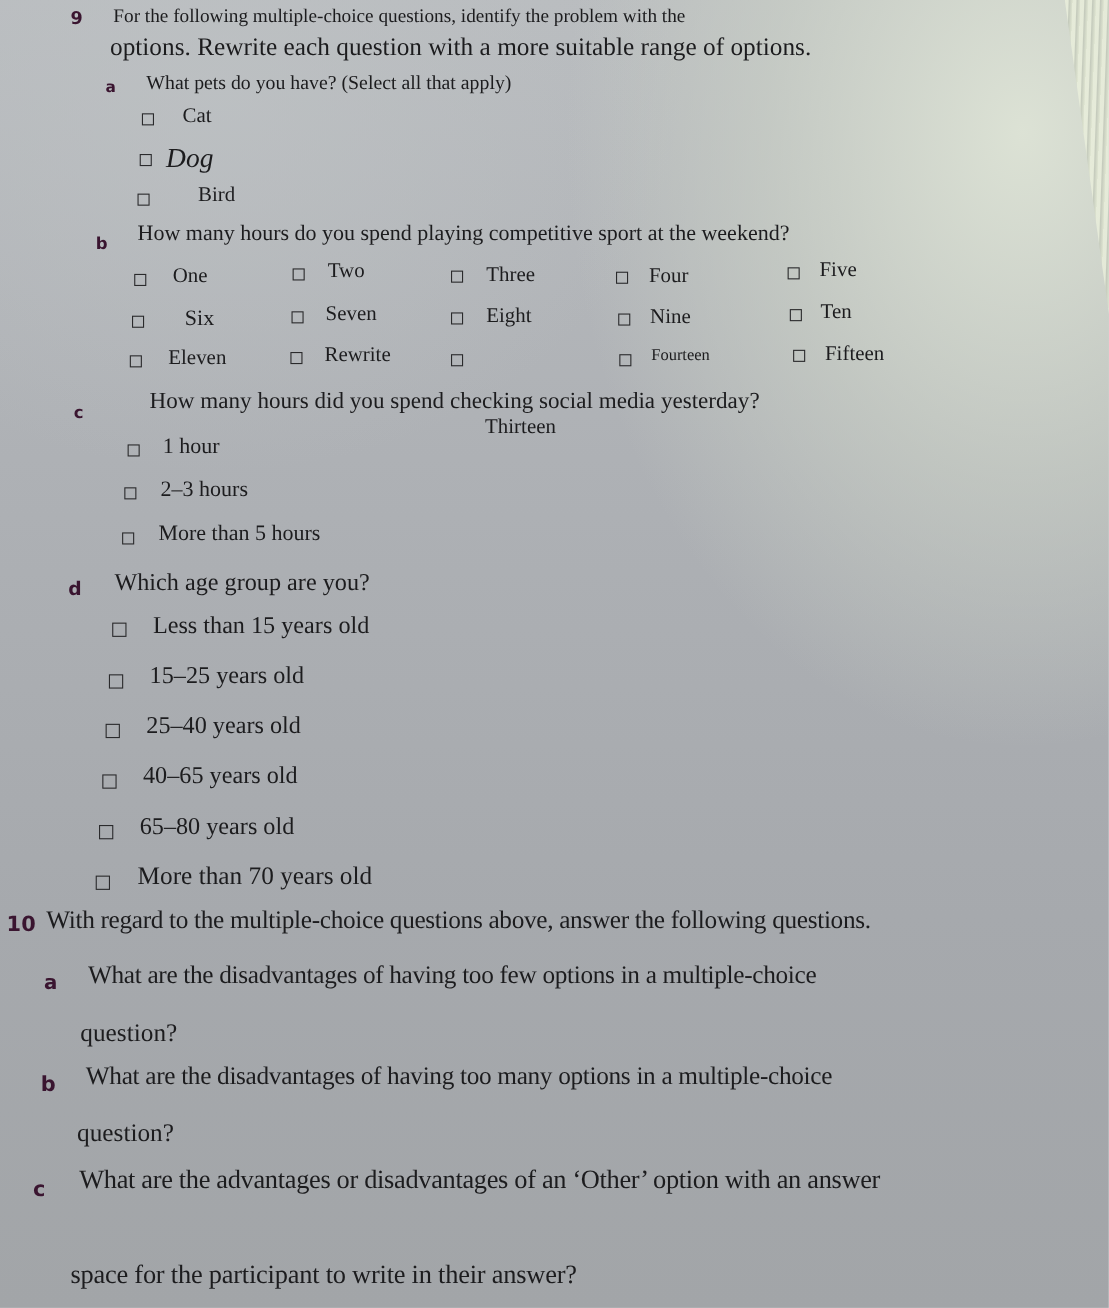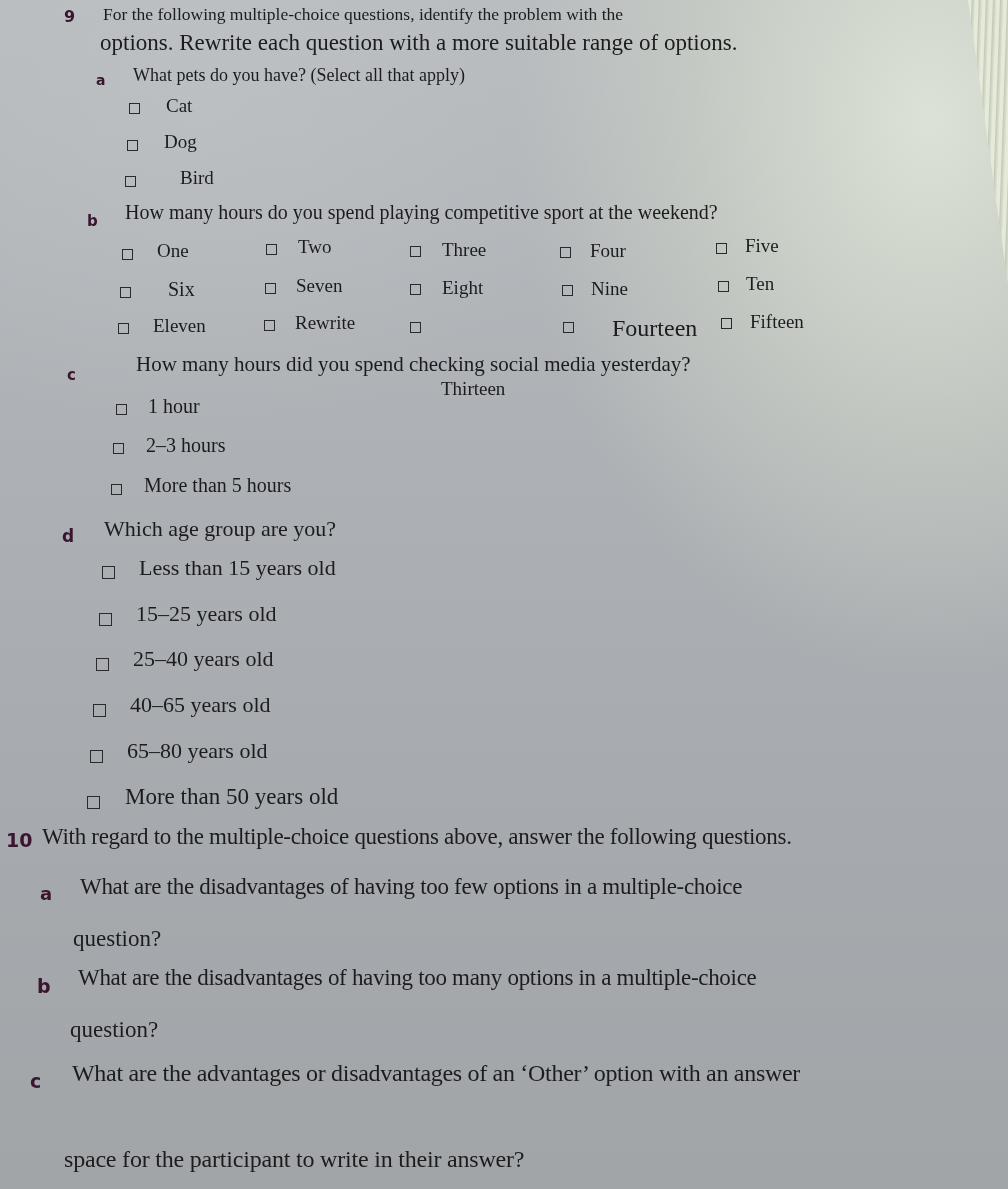--- a/index.html
+++ b/index.html
@@ -36,21 +36,21 @@
   <span class="el" style="left:100px;top:30px;font-size:23px;">options. Rewrite each question with a more suitable range of options.</span>
 
   <div>
     <span class="el lbl" style="left:96px;top:72px;font-size:14px;">a</span>
     <span class="el" style="left:133px;top:65px;font-size:18px;">What pets do you have? (Select all that apply)</span>
 
     <span class="box" style="left:129px;top:103px;"></span>
     <span class="opt" style="left:166px;top:95px;font-size:19px;">Cat</span>
 
     <span class="box" style="left:127px;top:140px;"></span>
-    <span class="opt" style="left:164px;top:131px;font-size:19px;">Dog</span>
+    <span class="opt" style="left:151px;top:131px;font-size:25px;font-style:italic;">Dog</span>
 
     <span class="box" style="left:125px;top:176px;"></span>
     <span class="opt" style="left:162px;top:167px;font-size:19px;margin-left:18px;">Bird</span>
   </div>
 
   <div>
     <span class="el lbl" style="left:87px;top:212px;font-size:15px;">b</span>
     <span class="el" style="left:125px;top:201px;font-size:20px;">How many hours do you spend playing competitive sport at the weekend?</span>
 
     <span class="box" style="left:122px;top:249px;"></span>
@@ -75,21 +75,21 @@
     <span class="box" style="left:718px;top:281px;"></span>
     <span class="opt" style="left:746px;top:273px;font-size:19px;">Ten</span>
 
     <span class="box" style="left:118px;top:323px;"></span>
     <span class="opt" style="left:153px;top:315px;font-size:19px;">Eleven</span>
     <span class="box" style="left:264px;top:320px;"></span>
     <span class="opt" style="left:295px;top:312px;font-size:19px;">Rewrite</span>
     <span class="box" style="left:410px;top:322px;"></span>
     <span class="opt" style="left:441px;top:330px;font-size:19px;margin-top:48px;">Thirteen</span>
     <span class="box" style="left:563px;top:322px;"></span>
-    <span class="opt" style="left:612px;top:315px;font-size:24px;">Fourteen</span>
+    <span class="opt" style="left:592px;top:315px;font-size:15px;">Fourteen</span>
     <span class="box" style="left:721px;top:318px;"></span>
     <span class="opt" style="left:750px;top:311px;font-size:19px;">Fifteen</span>
   </div>
 
   <div>
     <span class="el lbl" style="left:67px;top:366px;font-size:15px;">c</span>
     <span class="el" style="left:113px;top:352px;font-size:21px;margin-left:23px;">How many hours did you spend checking social media yesterday?</span>
 
     <span class="box" style="left:116px;top:404px;"></span>
     <span class="opt" style="left:148px;top:395px;font-size:20px;">1 hour</span>
@@ -107,21 +107,21 @@
     <span class="opt" style="left:139px;top:555px;font-size:22px;">Less than 15 years old</span>
     <span class="box" style="left:99px;top:613px;width:13px;height:13px;"></span>
     <span class="opt" style="left:136px;top:601px;font-size:22px;">15–25 years old</span>
     <span class="box" style="left:96px;top:658px;width:13px;height:13px;"></span>
     <span class="opt" style="left:133px;top:646px;font-size:22px;">25–40 years old</span>
     <span class="box" style="left:93px;top:704px;width:13px;height:13px;"></span>
     <span class="opt" style="left:130px;top:692px;font-size:22px;">40–65 years old</span>
     <span class="box" style="left:90px;top:750px;width:13px;height:13px;"></span>
     <span class="opt" style="left:127px;top:738px;font-size:22px;">65–80 years old</span>
     <span class="box" style="left:87px;top:796px;width:13px;height:13px;"></span>
-    <span class="opt" style="left:125px;top:784px;font-size:23px;">More than 50 years old</span>
+    <span class="opt" style="left:125px;top:784px;font-size:23px;">More than 70 years old</span>
   </div>
 </div>
 
 <div>
   <span class="el num" style="left:6px;top:829px;font-size:19px;">10</span>
   <span class="el" style="left:42px;top:824px;font-size:23px;letter-spacing:-0.3px;">With regard to the multiple-choice questions above, answer the following questions.</span>
 
   <div>
     <span class="el lbl" style="left:40px;top:883px;font-size:18px;">a</span>
     <span class="el" style="left:80px;top:874px;font-size:23px;letter-spacing:-0.3px;">What are the disadvantages of having too few options in a multiple-choice</span>

